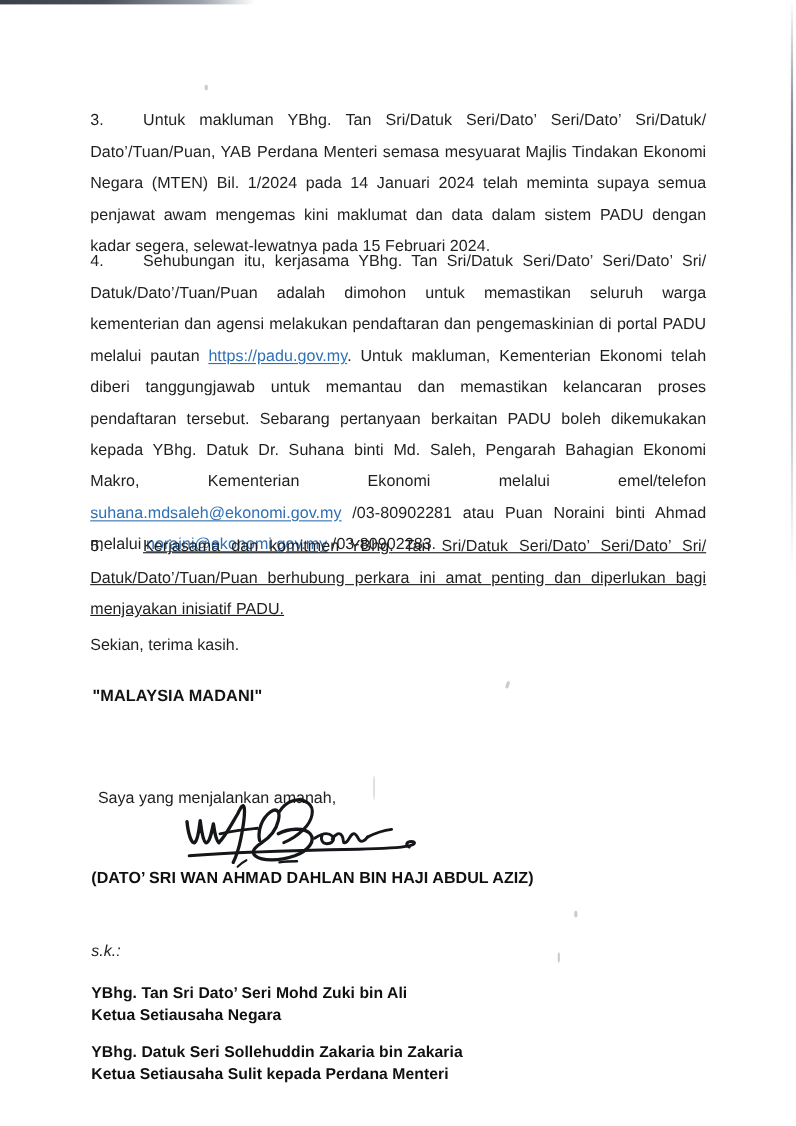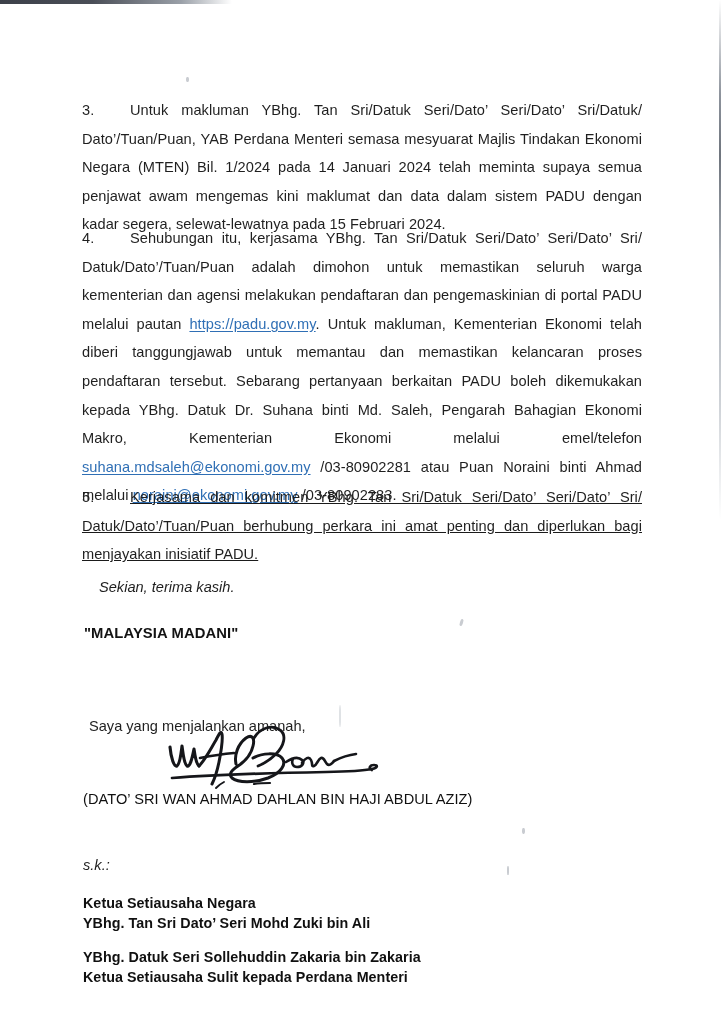--- a/index.html
+++ b/index.html
@@ -78,21 +78,21 @@
   .plain {
     margin: 0;
     font-size: 14.6px;
     line-height: 28px;
     color: #1f1f1f;
   }
 
   .signer {
     margin: 0;
     font-size: 14.6px;
-    font-weight: normal;
+    font-weight: bold;
     letter-spacing: 0.05px;
     color: #101010;
   }
 
   .cc-line {
     margin: 0;
     font-size: 14.3px;
     font-weight: bold;
     line-height: 20px;
     color: #101010;
@@ -129,43 +129,43 @@
   </div>
 
   <div class="blk" style="left:0;top:224px;width:560px;">
     <p class="para"><span class="num">4.</span><span>Sehubungan itu, kerjasama YBhg. Tan Sri/Datuk Seri/Dato’ Seri/Dato’ Sri/ Datuk/Dato’/Tuan/Puan adalah dimohon untuk memastikan seluruh warga kementerian dan agensi melakukan pendaftaran dan pengemaskinian di portal PADU melalui pautan </span><a class="link" href="#">https://padu.gov.my</a><span>. Untuk makluman, Kementerian Ekonomi telah diberi tanggungjawab untuk memantau dan memastikan kelancaran proses pendaftaran tersebut. Sebarang pertanyaan berkaitan PADU boleh dikemukakan kepada YBhg. Datuk Dr. Suhana binti Md. Saleh, Pengarah Bahagian Ekonomi Makro, Kementerian Ekonomi melalui emel/telefon </span><a class="link" href="#">suhana.mdsaleh@ekonomi.gov.my</a><span> /03-80902281 atau Puan Noraini binti Ahmad melalui </span><a class="link" href="#">noraini@ekonomi.gov.my</a><span> /03-80902283.</span></p>
   </div>
 
   <div class="blk" style="left:0;top:483px;width:560px;text-decoration:underline;">
     <p class="para"><span class="num">5.</span><span>Kerjasama dan komitmen YBhg. Tan Sri/Datuk Seri/Dato’ Seri/Dato’ Sri/ Datuk/Dato’/Tuan/Puan berhubung perkara ini amat penting dan diperlukan bagi menjayakan inisiatif PADU.</span></p>
   </div>
 
-  <div class="blk" style="left:17px;top:573px;font-style:italic;">
+  <div class="blk" style="left:0;top:573px;">
     <p class="plain">Sekian, terima kasih.</p>
   </div>
 
   <div class="blk" style="left:2px;top:620px;">
     <p class="slogan">"MALAYSIA MADANI"</p>
   </div>
 
   <div class="blk" style="left:7px;top:712px;">
     <p class="plain">Saya yang menjalankan amanah,</p>
   </div>
 
   <div class="blk" style="left:1px;top:791px;">
     <p class="signer">(DATO’ SRI WAN AHMAD DAHLAN BIN HAJI ABDUL AZIZ)</p>
   </div>
 
   <div class="blk" style="left:1px;top:851px;font-style:italic;">
     <p class="plain">s.k.:</p>
   </div>
 
   <div class="blk" style="left:1px;top:893px;">
+    <p class="cc-line">YBhg. Tan Sri Dato’ Seri Mohd Zuki bin Ali</p>
     <p class="cc-line">Ketua Setiausaha Negara</p>
-    <p class="cc-line">YBhg. Tan Sri Dato’ Seri Mohd Zuki bin Ali</p>
   </div>
 
   <div class="blk" style="left:1px;top:947px;">
     <p class="cc-line">YBhg. Datuk Seri Sollehuddin Zakaria bin Zakaria</p>
     <p class="cc-line">Ketua Setiausaha Sulit kepada Perdana Menteri</p>
   </div>
 
 </div>
 
 <div class="sig-wrap">

